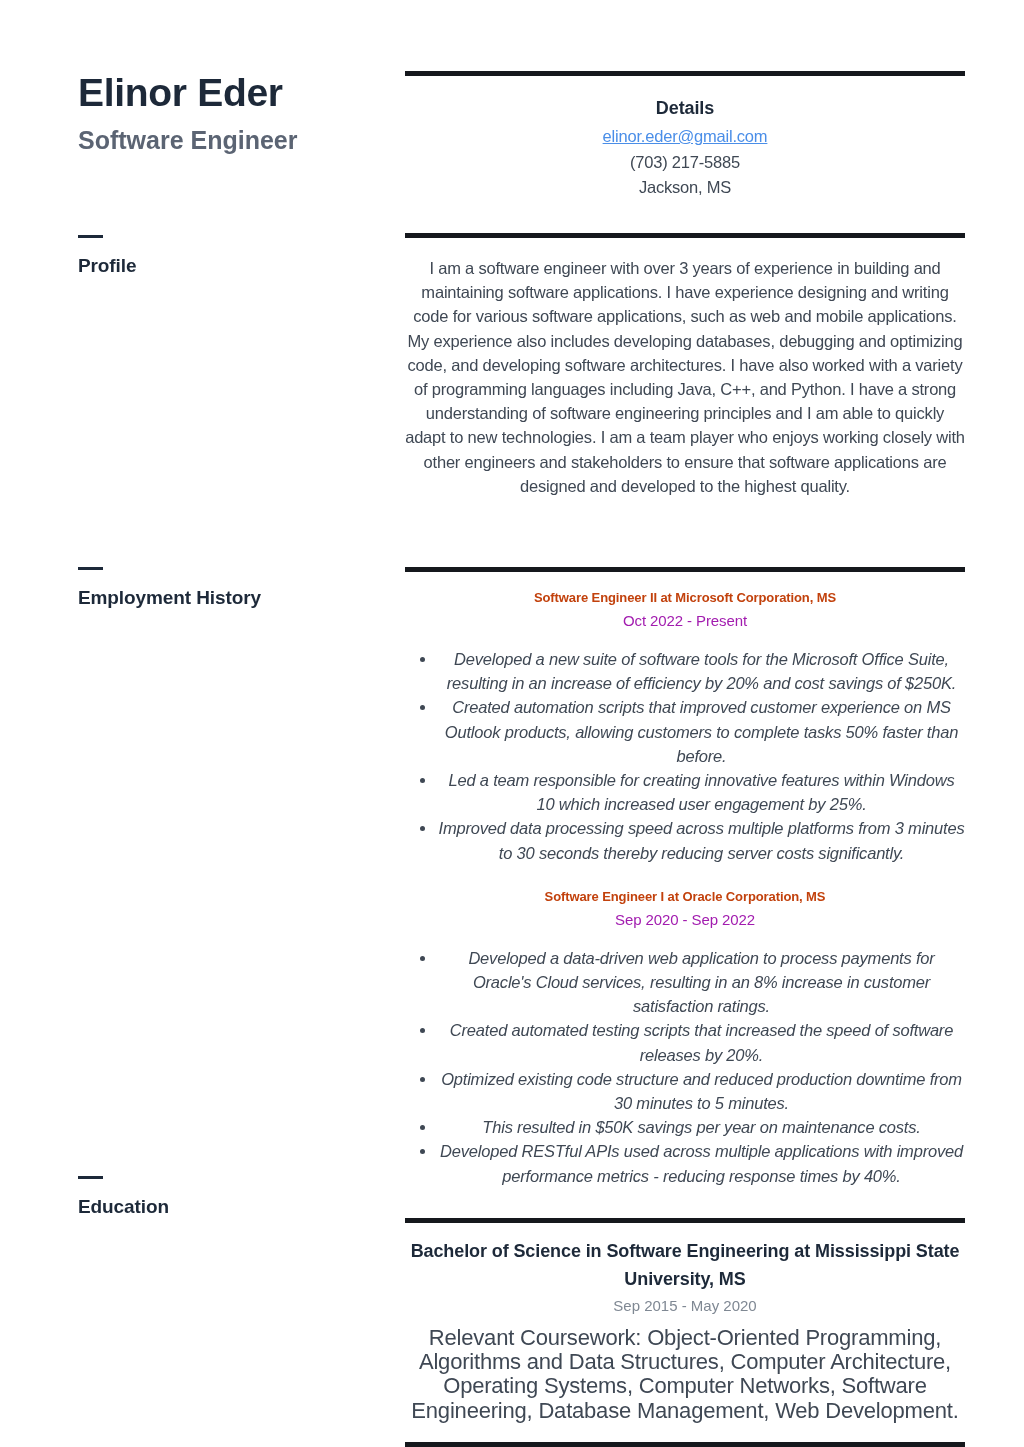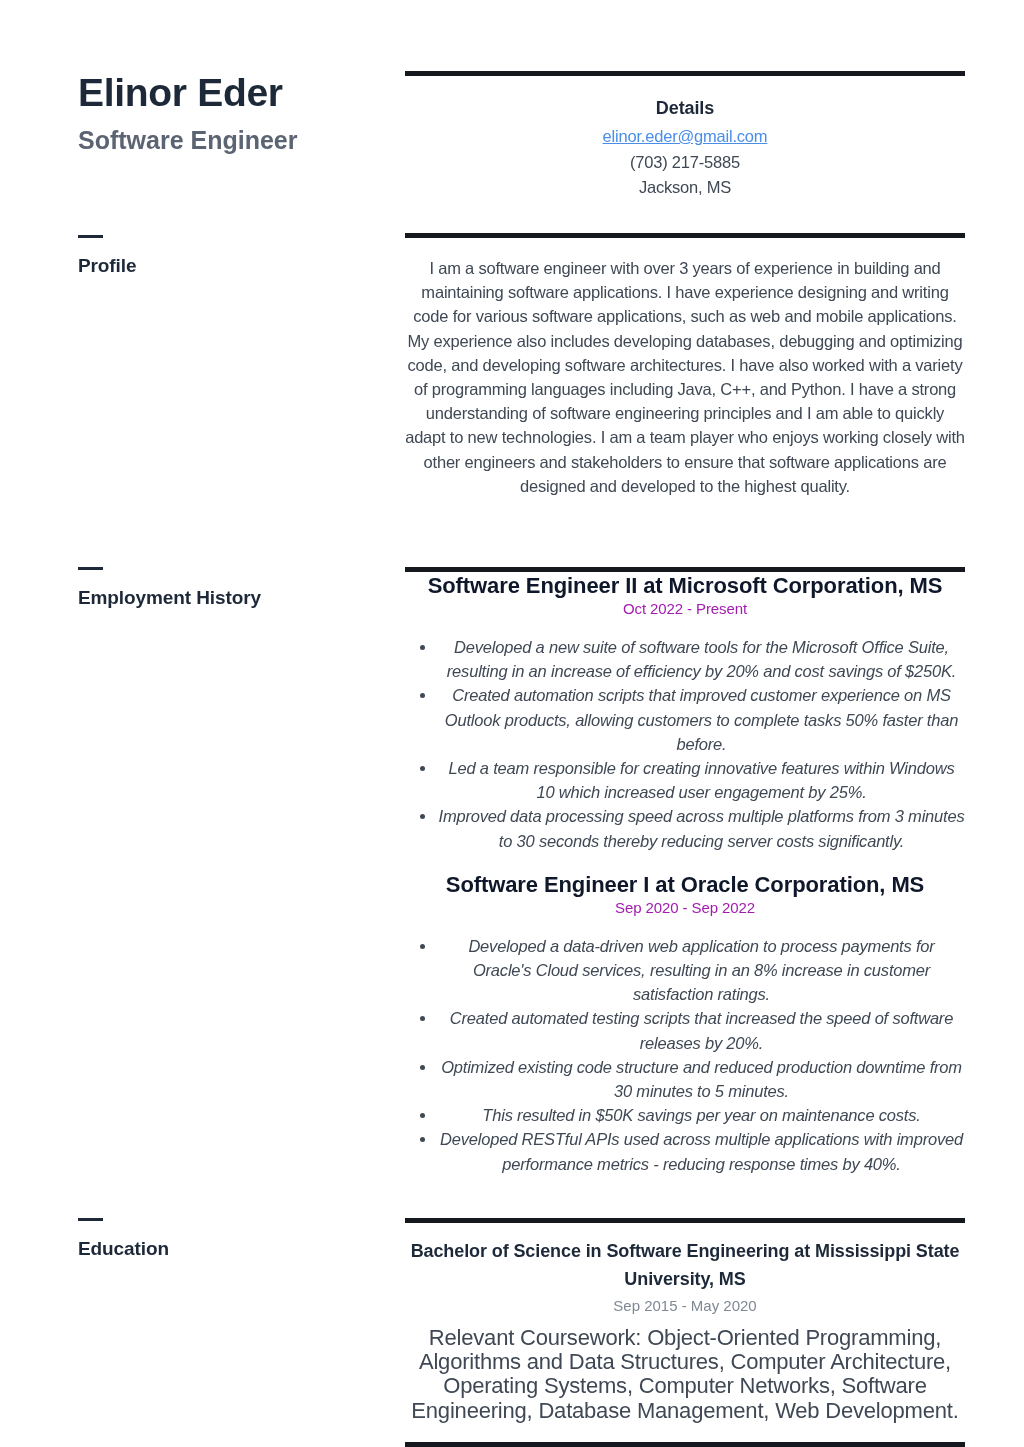--- a/index.html
+++ b/index.html
@@ -10,41 +10,41 @@
   
   .name-block { position:absolute; left:78px; top:58px;margin-top:12px; }
   .name { margin:0; font-size:39px; line-height:1.18; font-weight:700; color:#1d2939; letter-spacing:-0.3px; }
   .job-subtitle { margin:9px 0 0; font-size:25px; line-height:1.2; font-weight:700; color:#5b6473; }
 
   .side-label { position:absolute; left:78px; width:300px; }
   .side-dash { width:25px; height:3px; background:#1d2939; }
   .side-label-text { margin:17px 0 0; font-size:19px; font-weight:700; color:#1d2939; letter-spacing:-0.1px; }
   .side-profile    { top:235px; }
   .side-employment { top:567px; }
-  .side-education  { top:1218px; }
+  .side-education  { top:1176px; }
 
   
   .rcol { position:absolute; left:405px; width:560px;text-align:center; }
   .rule { height:5px; background:#15181d; }
   .sec-details    { top:71px; }
   .sec-profile    { top:233px; }
   .sec-employment { top:567px; }
   .sec-education  { top:1218px; }
   .sec-cut-rule   { top:1442px; }
 
   .block-heading { margin:21px 0 0; font-size:18px; line-height:22px; font-weight:700; color:#1d2939; letter-spacing:-0.1px; }
   .contact-list { margin:5px 0 4px; font-size:16.5px; line-height:25.5px; letter-spacing:-0.2px; }
   .contact-line { color:#3f4854; }
   .email-link { color:#4a8ee8; text-decoration:underline; cursor:pointer; }
 
   .body-text { margin:18px 0 0; font-size:16.5px; line-height:24.2px; letter-spacing:-0.2px; color:#3f4854; }
 
   .job { margin:0; }
   .job + .job { margin-top:20px; }
-  .job-title { margin:2px 0 0; font-size:22px; line-height:23px; font-weight:700; color:#0f172a; letter-spacing:-0.1px; }
+  .job-title { margin:14px 0 0; font-size:13px; line-height:23px; font-weight:700; color:#c2410c; letter-spacing:-0.1px; }
   .job-dates { margin:2px 0 0; font-size:15px; line-height:20px; color:#a21caf; letter-spacing:-0.1px; }
   .bullets { margin:16px 0 0; padding:0 0 0 32px; font-size:16.5px; line-height:24.2px; letter-spacing:-0.2px; color:#3f4854; }
   .bullets li { margin:0; padding-left:1px;font-style:italic; }
 
   .degree-title { margin:14px 0 0; font-size:18px; line-height:28px; font-weight:700; color:#1d2939; letter-spacing:-0.1px; }
   .edu-dates { margin:3px 0 0; font-size:15px; line-height:20px; color:#7f8893; }
   .coursework { margin:10px 0 0; font-size:22px; line-height:24.2px; letter-spacing:-0.2px; color:#3f4854; }
 </style>
 </head>
 <body>

